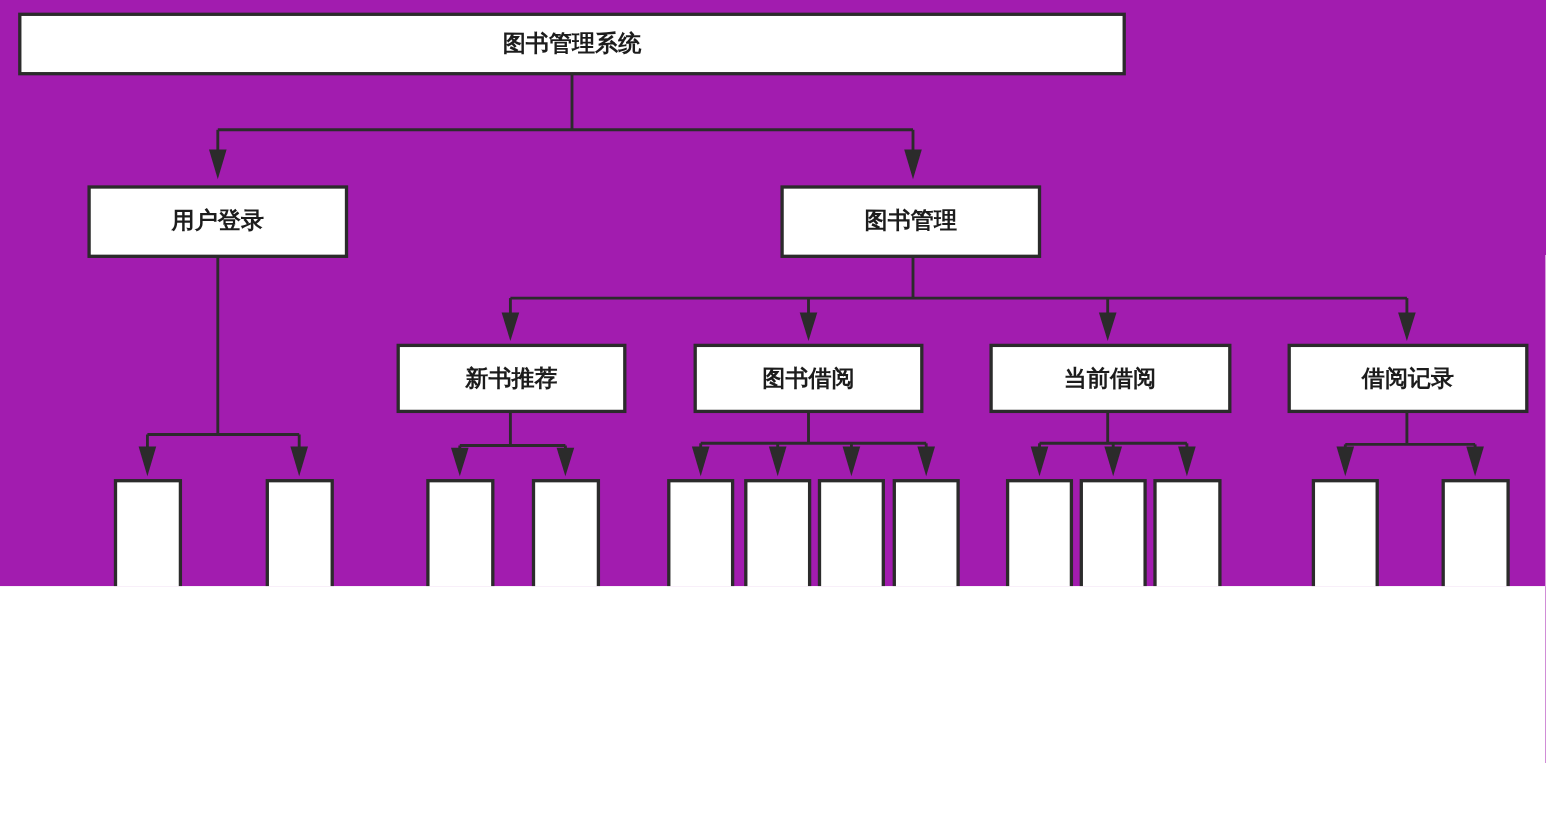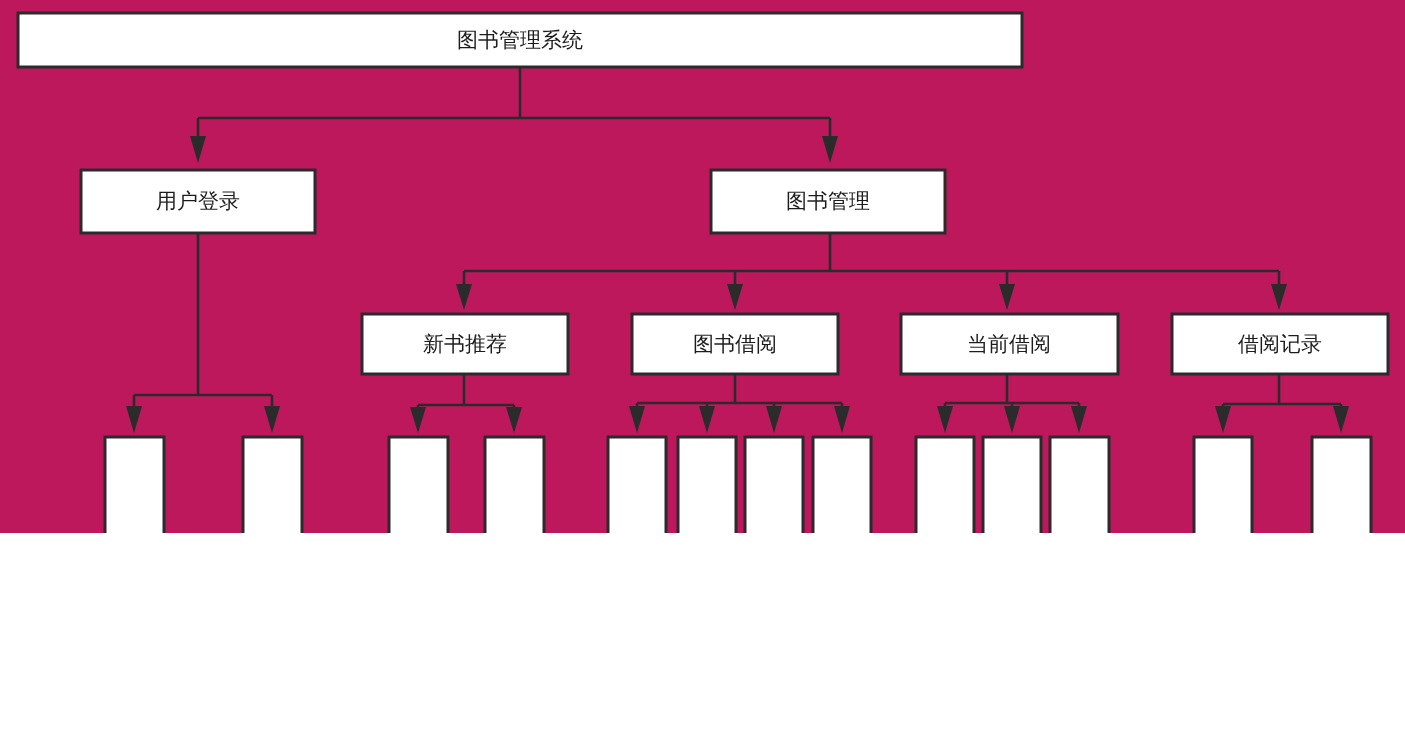--- a/index.html
+++ b/index.html
@@ -7,22 +7,23 @@
     padding: 0;
     background: #ffffff;
   }
   body {
     font-family: "Liberation Sans", "DejaVu Sans", sans-serif;
   }
   #stage {
     position: relative;
     width: 1405px;
     height: 533px;
-    background: #be185d;
+    background: #a21caf;
     overflow: hidden;
+    font-weight: bold;
   }
   #diagram-svg {
     position: absolute;
     left: 0;
     top: 0;
     width: 1405px;
     height: 747px;
   }
   .node-box {
     fill: #ffffff;

